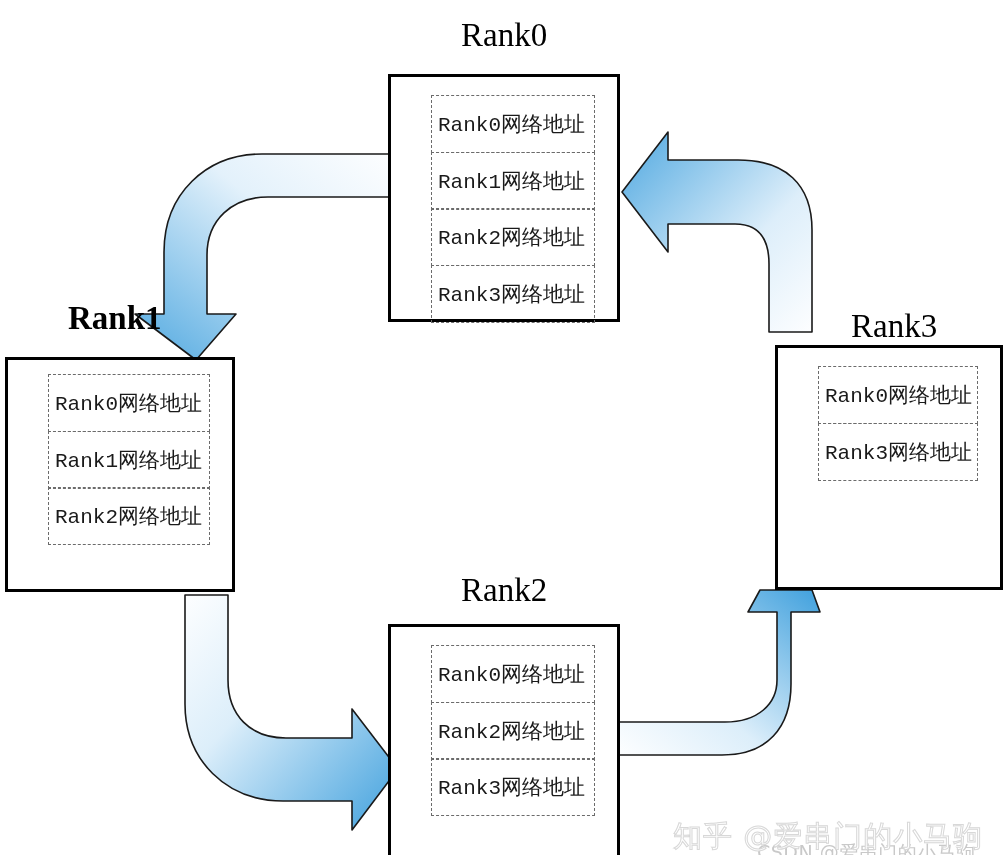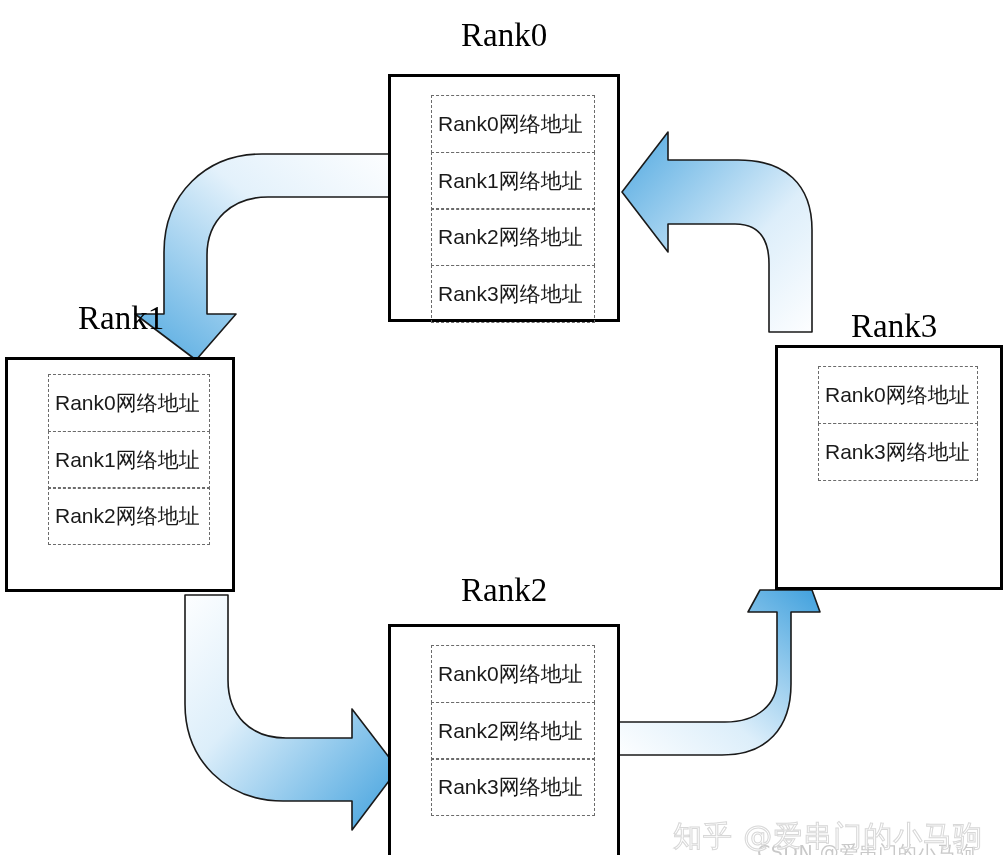--- a/index.html
+++ b/index.html
@@ -40,41 +40,41 @@
   }
   .entry-stack {
     position: absolute;
     left: 0;
     right: 0;
   }
   .entry {
     box-sizing: border-box;
     border: 1.5px dashed #6b6b6b;
     background: transparent;
-    font-family: Liberation Sans, sans-serif;
+    font-family: Liberation Mono, monospace;
     font-size: 21px;
     color: #1a1a1a;
     display: flex;
     align-items: center;
     justify-content: flex-start;
     padding-left: 6px;
     height: 58px;
     margin-top: -1.5px;
     white-space: nowrap;
   }
   .entry:first-child { margin-top: 0; }
 
   
   #node-rank0 { left: 388px;  top: 62px;  width: 232px; height: 248px; }
   #node-rank1 { left: 5px;    top: 345px; width: 230px; height: 235px; }
   #node-rank2 { left: 388px;  top: 612px; width: 232px; height: 238px; }
   #node-rank3 { left: 775px;  top: 333px; width: 228px; height: 245px; }
 
   #title-rank0 { left: 461px;  top: 7px; }
-  #title-rank1 { left: 78px;   top: 290px; }
+  #title-rank1 { left: 68px;   top: 290px; font-weight: bold; }
   #title-rank2 { left: 461px;  top: 562px; }
   #title-rank3 { left: 851px;  top: 298px; }
 
   #node-rank0 .entry-stack { top: 18px; left: 40px; right: 22px; }
   #node-rank1 .entry-stack { top: 14px; left: 40px; right: 22px; }
   #node-rank2 .entry-stack { top: 18px; left: 40px; right: 22px; }
   #node-rank3 .entry-stack { top: 18px; left: 40px; right: 22px; }
 
   .watermark {
     position: absolute;

